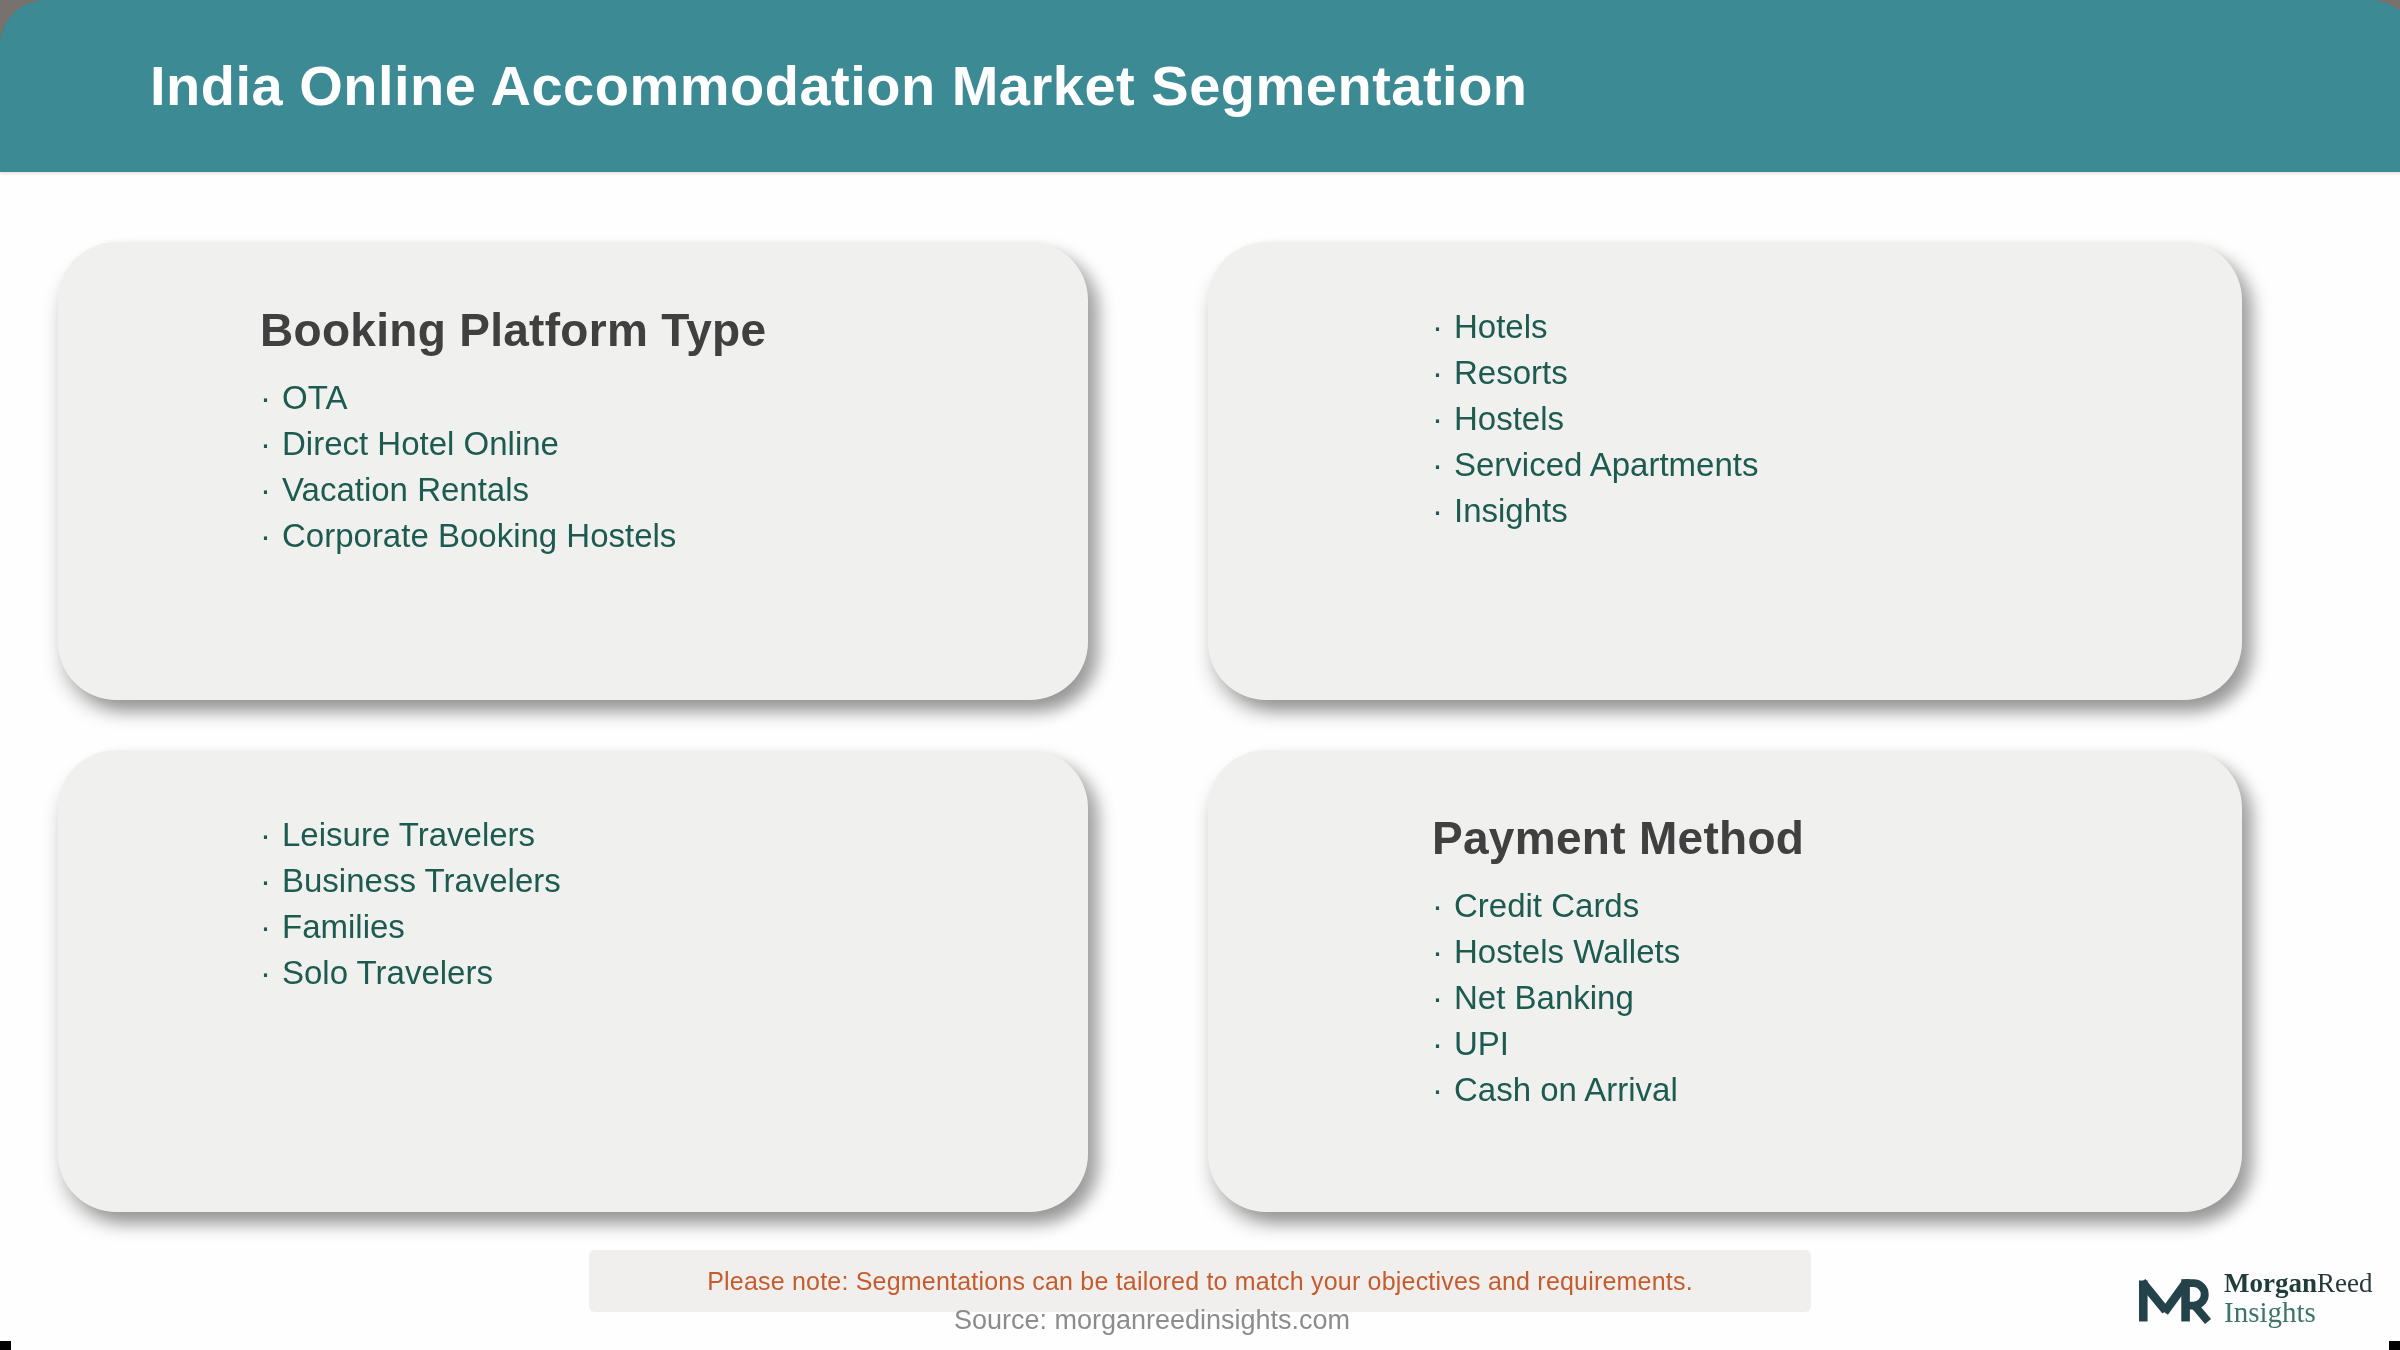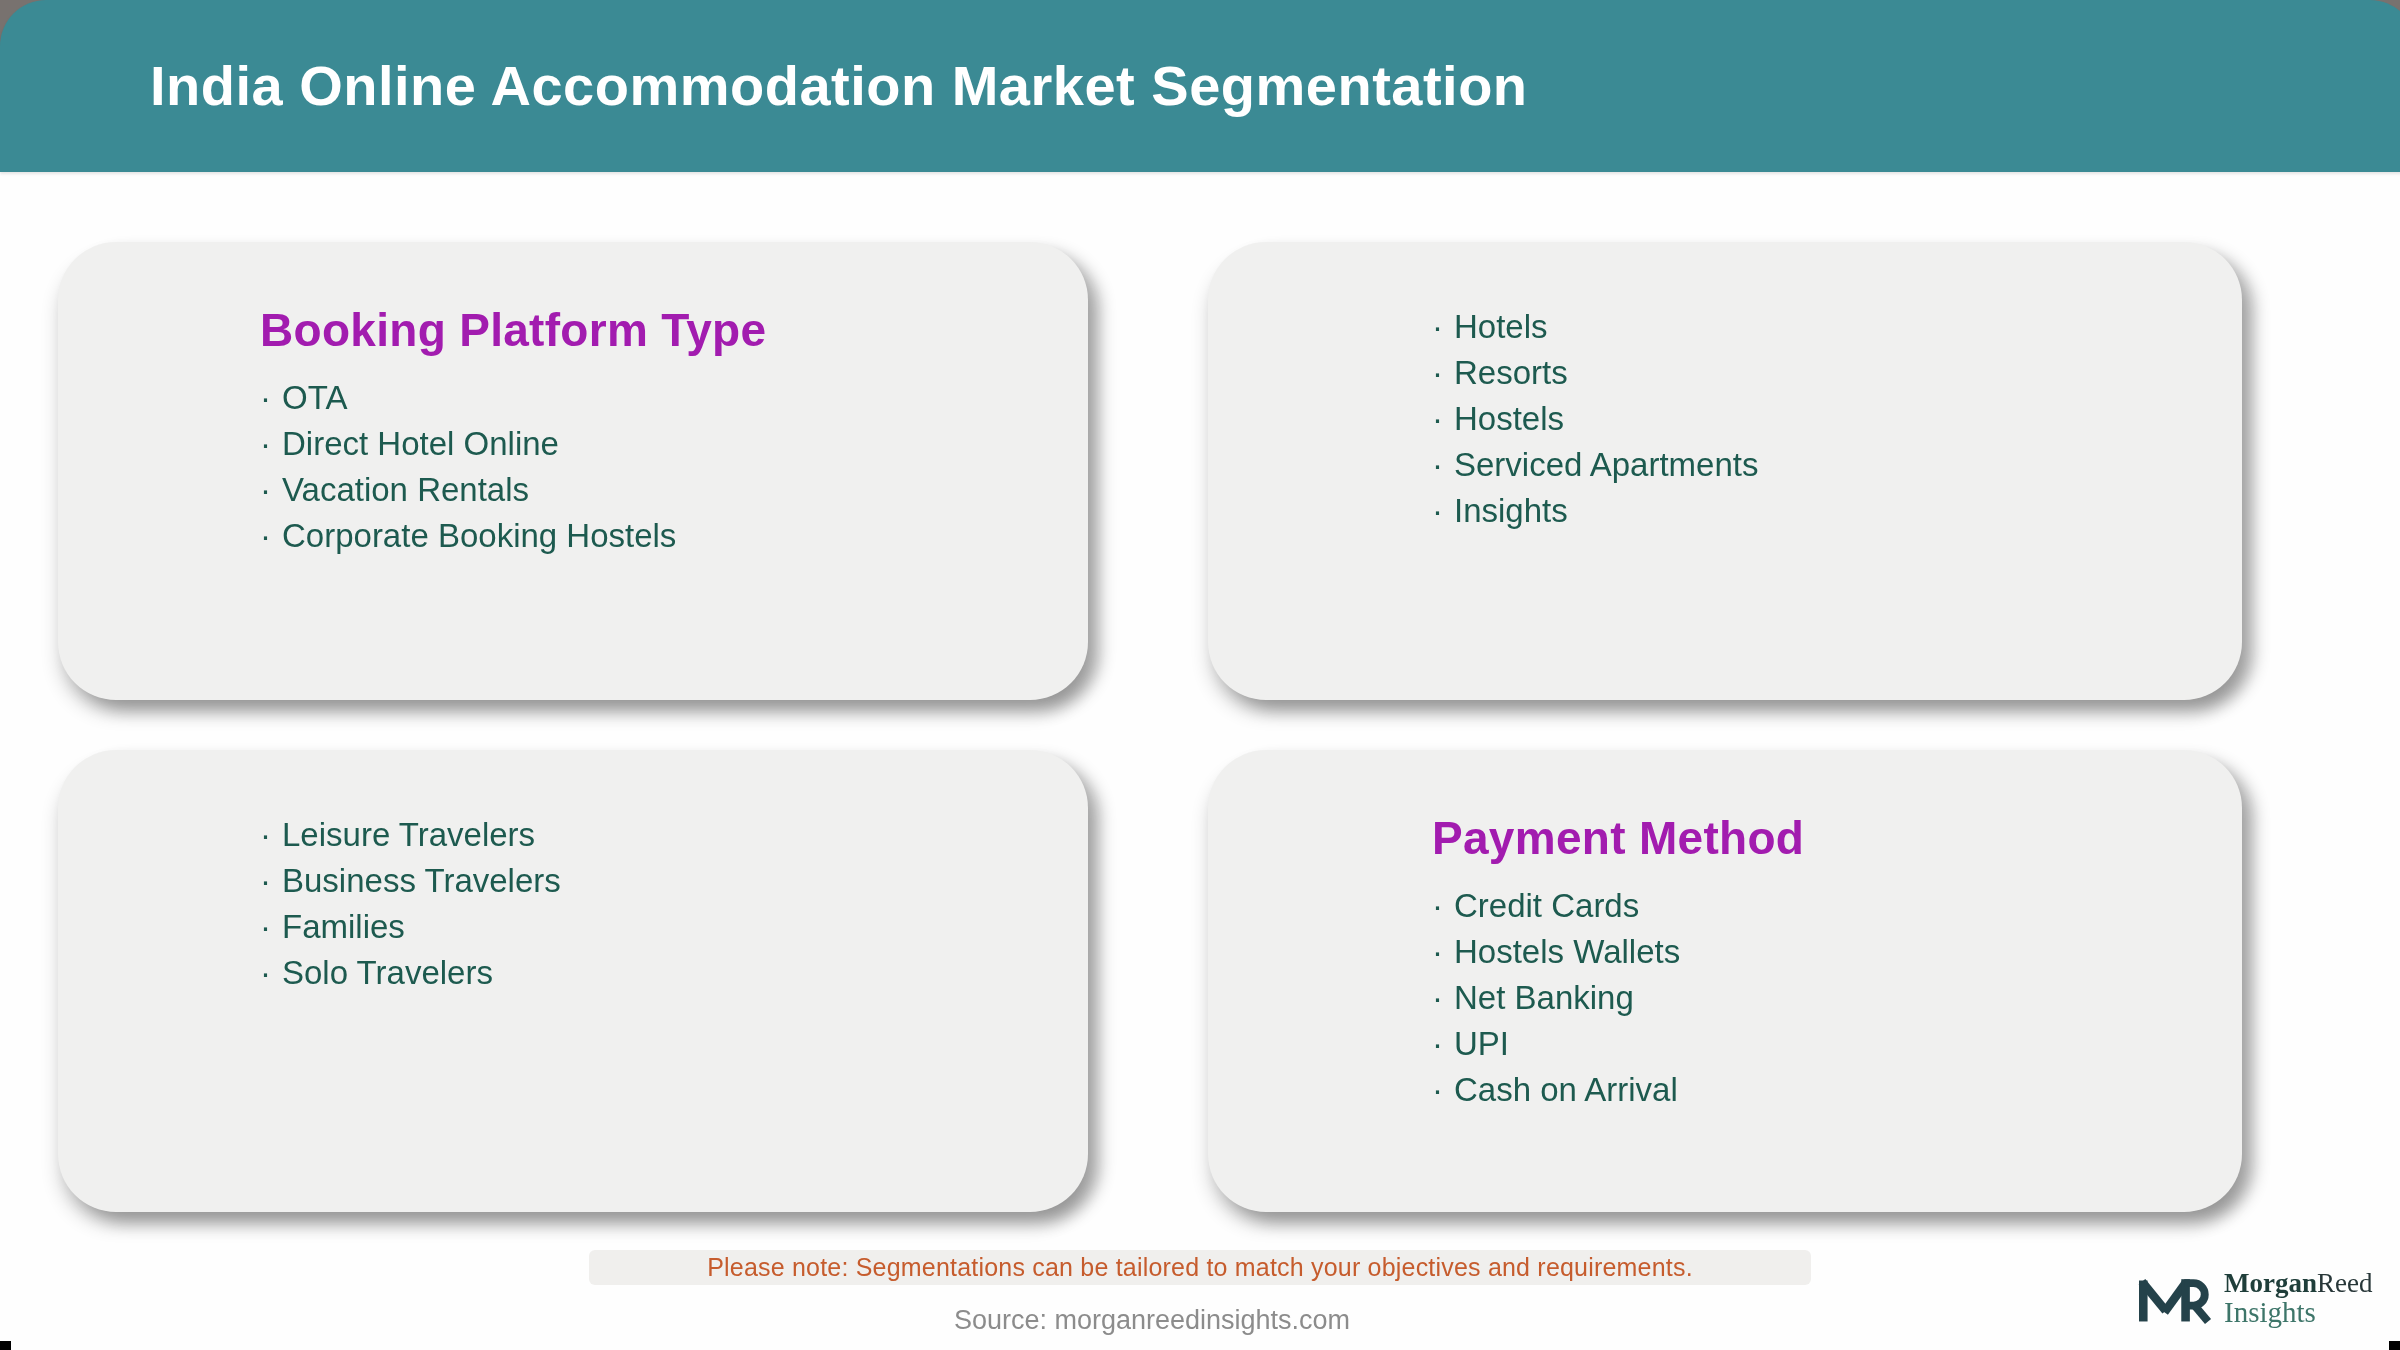--- a/index.html
+++ b/index.html
@@ -37,36 +37,36 @@
   }
   .card-1 { left:58px;   top:242px; width:1030px; height:458px; }
   .card-2 { left:1208px; top:242px; width:1034px; height:458px; }
   .card-3 { left:58px;   top:750px; width:1030px; height:462px; }
   .card-4 { left:1208px; top:750px; width:1034px; height:462px; }
   .card-inner { padding:62px 40px 0 202px; }
   .card-right .card-inner { padding-left:224px; }
 
   .card-title {
     margin:0 0 18px 0;
-    font-size:46px; font-weight:bold; color:#a21caf; letter-spacing:0.3px;
+    font-size:46px; font-weight:bold; color:#404040; letter-spacing:0.3px;
     line-height:1.15;
   }
   .card-items { }
   .card-item {
     display:flex; align-items:baseline;
     font-size:33px; color:#1d5a4f; line-height:46px;
   }
   .card-item .dot {
     display:inline-block; width:22px; flex:0 0 22px;
     font-size:33px; color:#1d5a4f;
   }
 
   
   .note {
-    position:absolute; left:589px; top:1250px; width:1222px; height:35px;
+    position:absolute; left:589px; top:1250px; width:1222px; height:62px;
     background:#f0efed; border-radius:6px;
     display:flex; align-items:center; justify-content:center;
   }
   .note-text { color:#c65c2d; font-size:25px; letter-spacing:0.2px; }
   .source {
     position:absolute; left:752px; top:1305px; width:800px;
     text-align:center; color:#8c8c8c; font-size:27px;
   }
 
   

